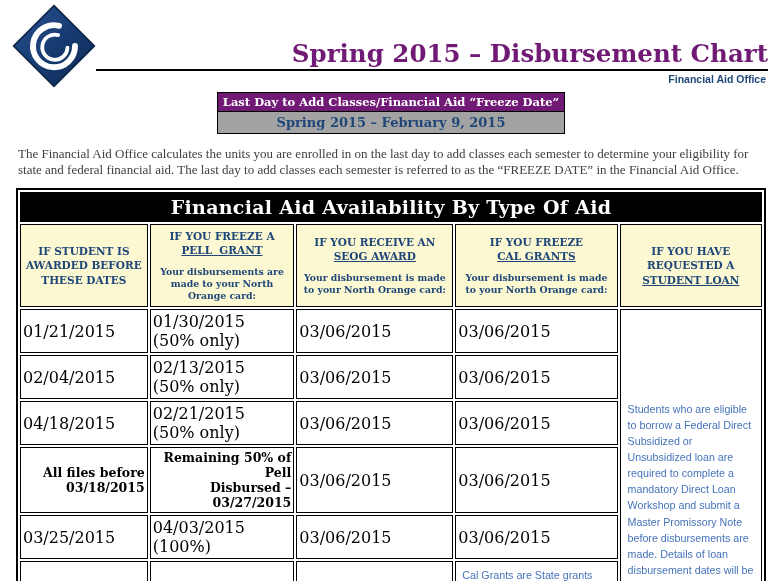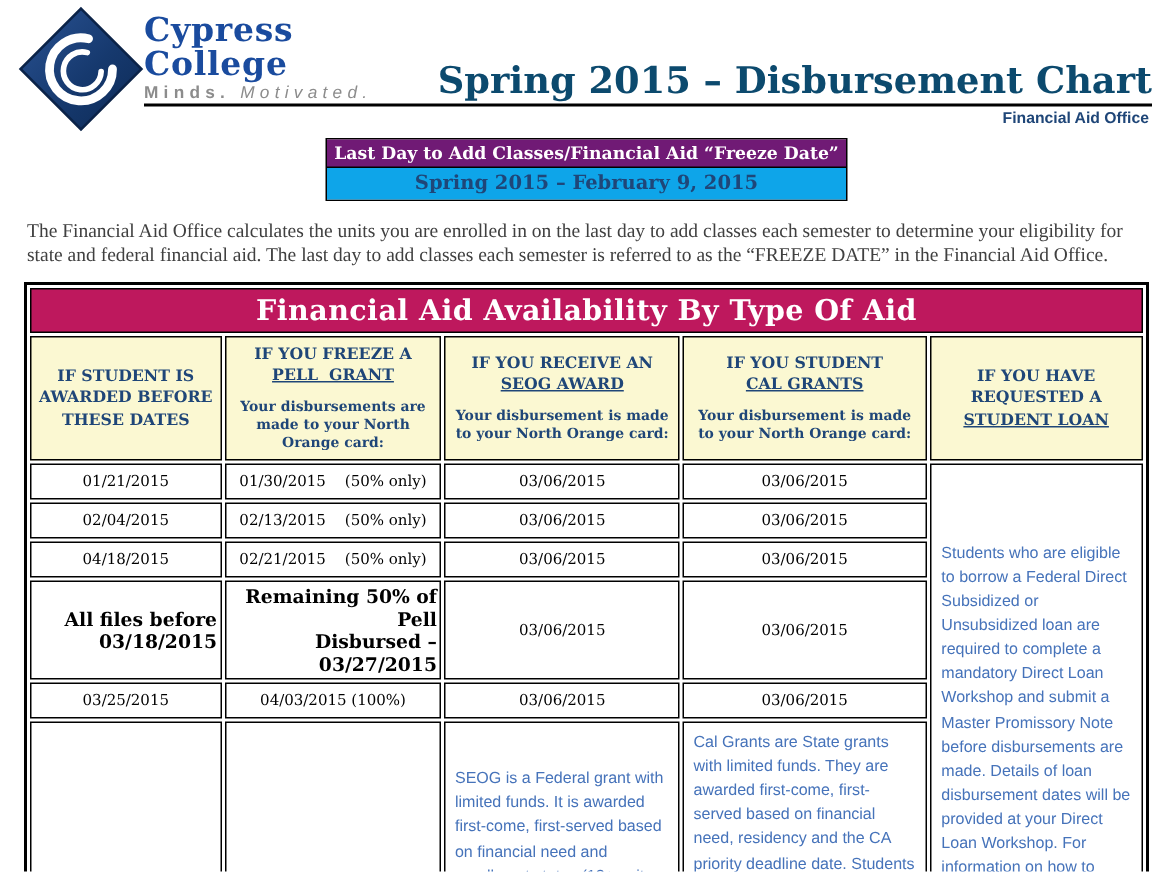--- a/index.html
+++ b/index.html
@@ -8,41 +8,41 @@
 
   
   .hdr{position:relative;padding-top:6px;}
   .logo{position:absolute;left:12px;top:4px;width:84px;height:84px;}
   .hdr-row{display:flex;align-items:flex-end;margin:0 14px 0 96px;border-bottom:2.5px solid #000;padding-bottom:1px;min-height:62px;}
   .brand{line-height:1.05;padding-bottom:0;}
   .college{font-family:"DejaVu Serif",serif;font-weight:bold;font-size:22px;color:#1A4B9E;letter-spacing:.5px;}
   .tagline{font-family:"Liberation Sans",sans-serif;font-size:11.5px;color:#8C8C8C;letter-spacing:3.5px;margin-top:1px;}
   .tagline .minds{font-weight:bold;}
   .tagline .motiv{font-style:italic;}
-  .doc-title{flex:1;text-align:right;font-family:"DejaVu Serif",serif;font-weight:bold;font-size:24.5px;color:#0c4a6e;white-space:nowrap;padding-left:16px;}
+  .doc-title{flex:1;text-align:right;font-family:"DejaVu Serif",serif;font-weight:bold;font-size:24.5px;color:#701a75;white-space:nowrap;padding-left:16px;}
   .hdr-sub{text-align:right;margin:2px 16px 0 0;font-family:Liberation Sans, sans-serif;font-weight:bold;font-size:10.5px;color:#1F4678;}
 
   
   .freeze{width:346px;margin:7px auto 0 auto;border:1.5px solid #000;}
   .freeze .top{background:#701a75;color:#fff;text-align:center;font-family:"DejaVu Serif",serif;font-weight:bold;font-size:11.5px;padding:2px 4px;border-bottom:1.5px solid #000;}
-  .freeze .bot{background:#0ea5e9;color:#1F4678;text-align:center;font-family:"DejaVu Serif",serif;font-weight:bold;font-size:13px;padding:3px 4px;}
+  .freeze .bot{background:#a3a3a3;color:#1F4678;text-align:center;font-family:"DejaVu Serif",serif;font-weight:bold;font-size:13px;padding:3px 4px;}
 
   
   .intro{margin:12px 18px 10px 18px;font-family:"Liberation Serif",serif;font-size:13px;line-height:1.22;color:#404040;}
 
   
   .tblwrap{margin:0 16px;border:2.5px solid #000;background:#fff;}
   table.aid{width:100%;border-collapse:separate;border-spacing:2px;}
   table.aid td{border:1px solid #000;vertical-align:middle;}
-  td.band{background:#be185d;color:#fff;text-align:center;font-family:"DejaVu Serif",serif;font-weight:bold;font-size:19px;padding:3px 2px;letter-spacing:.3px;}
+  td.band{background:#000000;color:#fff;text-align:center;font-family:"DejaVu Serif",serif;font-weight:bold;font-size:19px;padding:3px 2px;letter-spacing:.3px;}
   td.ch{background:#FBF8D2;color:#1F4678;text-align:center;font-weight:bold;font-family:"DejaVu Serif",serif;padding:4px 3px;height:60px;}
   .ch-main{font-size:10.5px;line-height:1.35;}
   .u{text-decoration:underline;white-space:pre-wrap;}
   .ch-sub{font-size:9.3px;line-height:1.3;margin-top:9px;}
-  td.date{font-family:"DejaVu Serif",serif;font-size:10px;text-align:center;padding:2px;height:18px;margin-left:36px;}
+  td.date{font-family:"DejaVu Serif",serif;font-size:16px;padding:2px;height:18px;margin-left:36px;}
   td.bcell{font-family:"DejaVu Serif",serif;font-weight:bold;font-size:12.5px;text-align:right;white-space:pre-line;line-height:1.2;padding:2px;}
   td.blue{color:#4673BA;font-family:"Liberation Sans",sans-serif;font-size:10.7px;line-height:1.5;text-align:left;vertical-align:top;padding:5px 6px;}
   td.loan{color:#4673BA;font-family:"Liberation Sans",sans-serif;font-size:10.7px;line-height:1.5;text-align:left;vertical-align:middle;padding:4px 7px;}
   td.afile{vertical-align:top;text-align:center;padding-top:4px;}
 </style>
 </head>
 <body>
 
 <div class="page">
 
@@ -55,24 +55,20 @@
             <stop offset="0.55" stop-color="#16396E"></stop>
             <stop offset="1" stop-color="#0D2A55"></stop>
           </linearGradient>
         </defs>
         <polygon points="50,2 98,50 50,98 2,50" fill="url(#dg)" stroke="#0B2348" stroke-width="2"></polygon>
         <path d="M56 26 a 25 25 0 1 0 19 24" fill="none" stroke="#ffffff" stroke-width="7" stroke-linecap="round"></path>
         <path d="M55 37 a 15 15 0 1 0 11 15" fill="none" stroke="#ffffff" stroke-width="4.5" stroke-linecap="round"></path>
       </svg>
     </div>
     <div class="hdr-row">
-      <div class="brand">
-        <div class="college">Cypress College</div>
-        <div class="tagline"><span class="minds">Minds.</span> <span class="motiv">Motivated.</span></div>
-      </div>
       <div class="doc-title">Spring 2015 – Disbursement Chart</div>
     </div>
     <div class="hdr-sub">Financial Aid Office</div>
   </div>
 
   <div class="freeze">
     <div class="top">Last Day to Add Classes/Financial Aid “Freeze Date”</div>
     <div class="bot">Spring 2015 – February 9, 2015</div>
   </div>
 
@@ -97,21 +93,21 @@
           </td>
           <td class="ch">
             <div class="ch-main"><span>IF YOU FREEZE A</span><br><span class="u">PELL  GRANT</span></div>
             <div class="ch-sub">Your disbursements are made to your North Orange card:</div>
           </td>
           <td class="ch">
             <div class="ch-main"><span>IF YOU RECEIVE AN</span><br><span class="u">SEOG AWARD</span></div>
             <div class="ch-sub">Your disbursement is made to your North Orange card:</div>
           </td>
           <td class="ch">
-            <div class="ch-main"><span>IF YOU STUDENT</span><br><span class="u">CAL GRANTS</span></div>
+            <div class="ch-main"><span>IF YOU FREEZE</span><br><span class="u">CAL GRANTS</span></div>
             <div class="ch-sub">Your disbursement is made to your North Orange card:</div>
           </td>
           <td class="ch">
             <div class="ch-main"><span>IF YOU HAVE REQUESTED A</span><br><span class="u">STUDENT LOAN</span></div>
           </td>
         </tr>
 
         <tr>
           <td class="date">01/21/2015</td>
           <td class="date" style="white-space:pre-wrap">01/30/2015    (50% only)</td>

